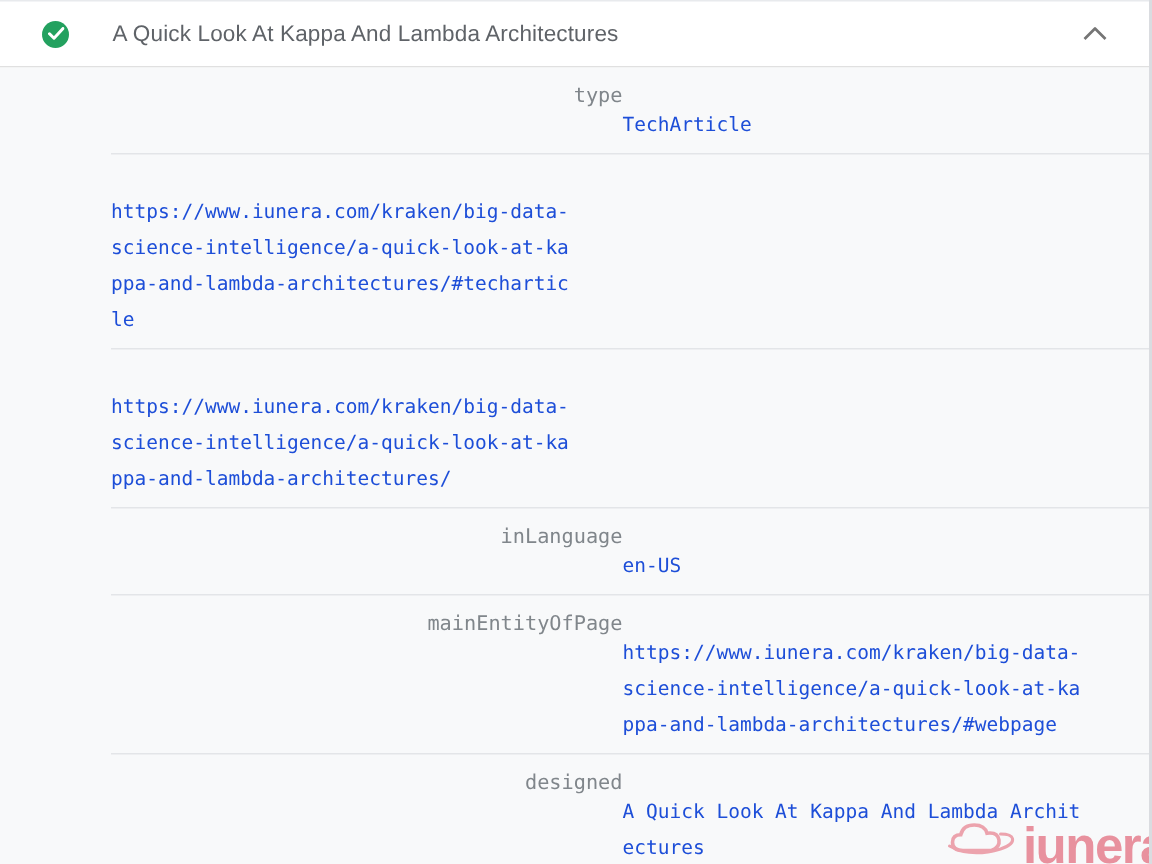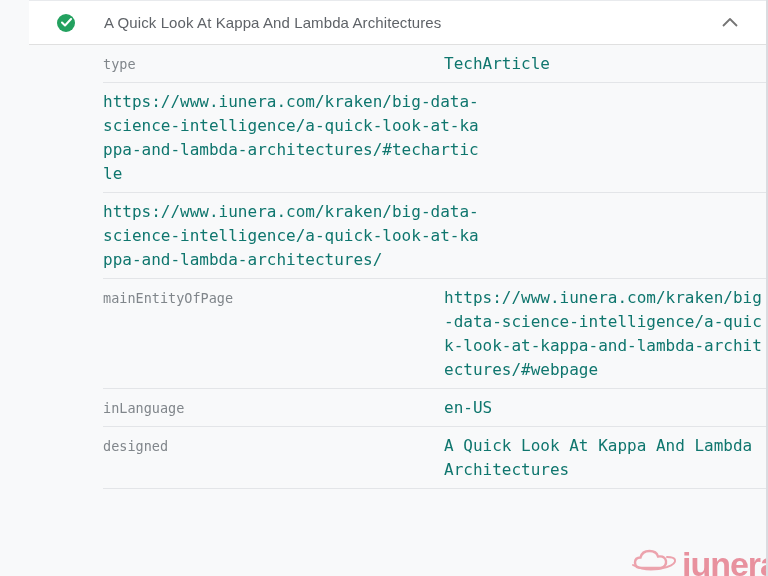--- a/index.html
+++ b/index.html
@@ -4,21 +4,20 @@
 <style>
   * { margin:0; padding:0; box-sizing:border-box; }
   html,body { width:768px; height:576px; background:#ffffff; font-family:"Liberation Sans", sans-serif; }
 
   .panel {
     position:relative;
     width:768px; height:576px;
     overflow:hidden;
     border-right:2px solid #dadce0;
     background:#f8f9fa;
-    padding-left:29px;
   }
 
   .accordion-header {
     height:45px;
     background:#ffffff;
     border-top:1px solid #e8eaed;
     border-bottom:1px solid #e0e0e0;
     display:flex;
     align-items:center;
     cursor:pointer;
@@ -53,28 +52,30 @@
     border-bottom:1px solid #e3e5e8;
     cursor:pointer;
   }
   .prop-name {
     width:341px;
     flex:0 0 341px;
     font-family:"DejaVu Sans Mono","Liberation Mono",monospace;
     font-size:13.5px;
     line-height:24px;
     color:#80868b;
+    text-align:right;
   }
   .prop-value {
     width:39.5ch;
     font-family:"DejaVu Sans Mono","Liberation Mono",monospace;
-    font-size:16px;
+    font-size:13px;
     line-height:24px;
-    color:#0f766e;
+    color:#1d4ed8;
     word-break:break-all;
+    margin-top:20px;
   }
 
   .watermark {
     position:absolute;
     right:-12px;
     bottom:-5px;
     display:flex;
     align-items:flex-end;
     pointer-events:none;
   }
@@ -114,27 +115,27 @@
 
   <div class="prop-row">
     <div class="prop-value">https://www.iunera.com/kraken/big-data-science-intelligence/a-quick-look-at-kappa-and-lambda-architectures/#techarticle</div>
   </div>
 
   <div class="prop-row">
     <div class="prop-value">https://www.iunera.com/kraken/big-data-science-intelligence/a-quick-look-at-kappa-and-lambda-architectures/</div>
   </div>
 
   <div class="prop-row">
-    <div class="prop-name">mainEntityOfPage</div>
-    <div class="prop-value">https://www.iunera.com/kraken/big-data-science-intelligence/a-quick-look-at-kappa-and-lambda-architectures/#webpage</div>
+    <div class="prop-name">inLanguage</div>
+    <div class="prop-value">en-US</div>
   </div>
 
   <div class="prop-row">
-    <div class="prop-name">inLanguage</div>
-    <div class="prop-value">en-US</div>
+    <div class="prop-name">mainEntityOfPage</div>
+    <div class="prop-value">https://www.iunera.com/kraken/big-data-science-intelligence/a-quick-look-at-kappa-and-lambda-architectures/#webpage</div>
   </div>
 
   <div class="prop-row">
     <div class="prop-name">designed</div>
     <div class="prop-value">A Quick Look At Kappa And Lambda Architectures</div>
   </div>
 
 </div>
 
   <div class="watermark">

